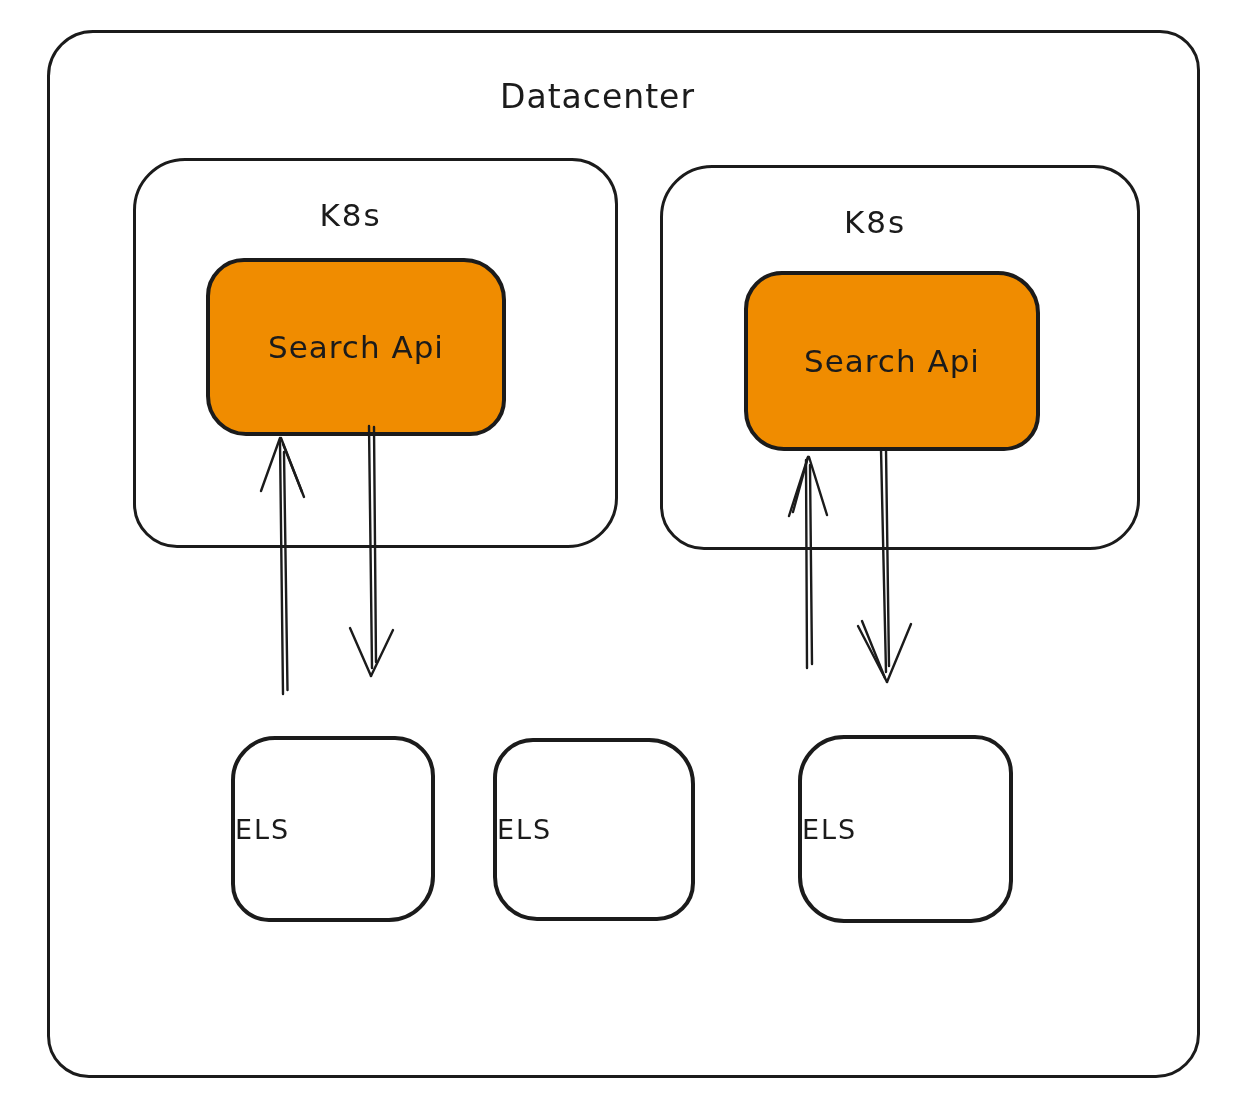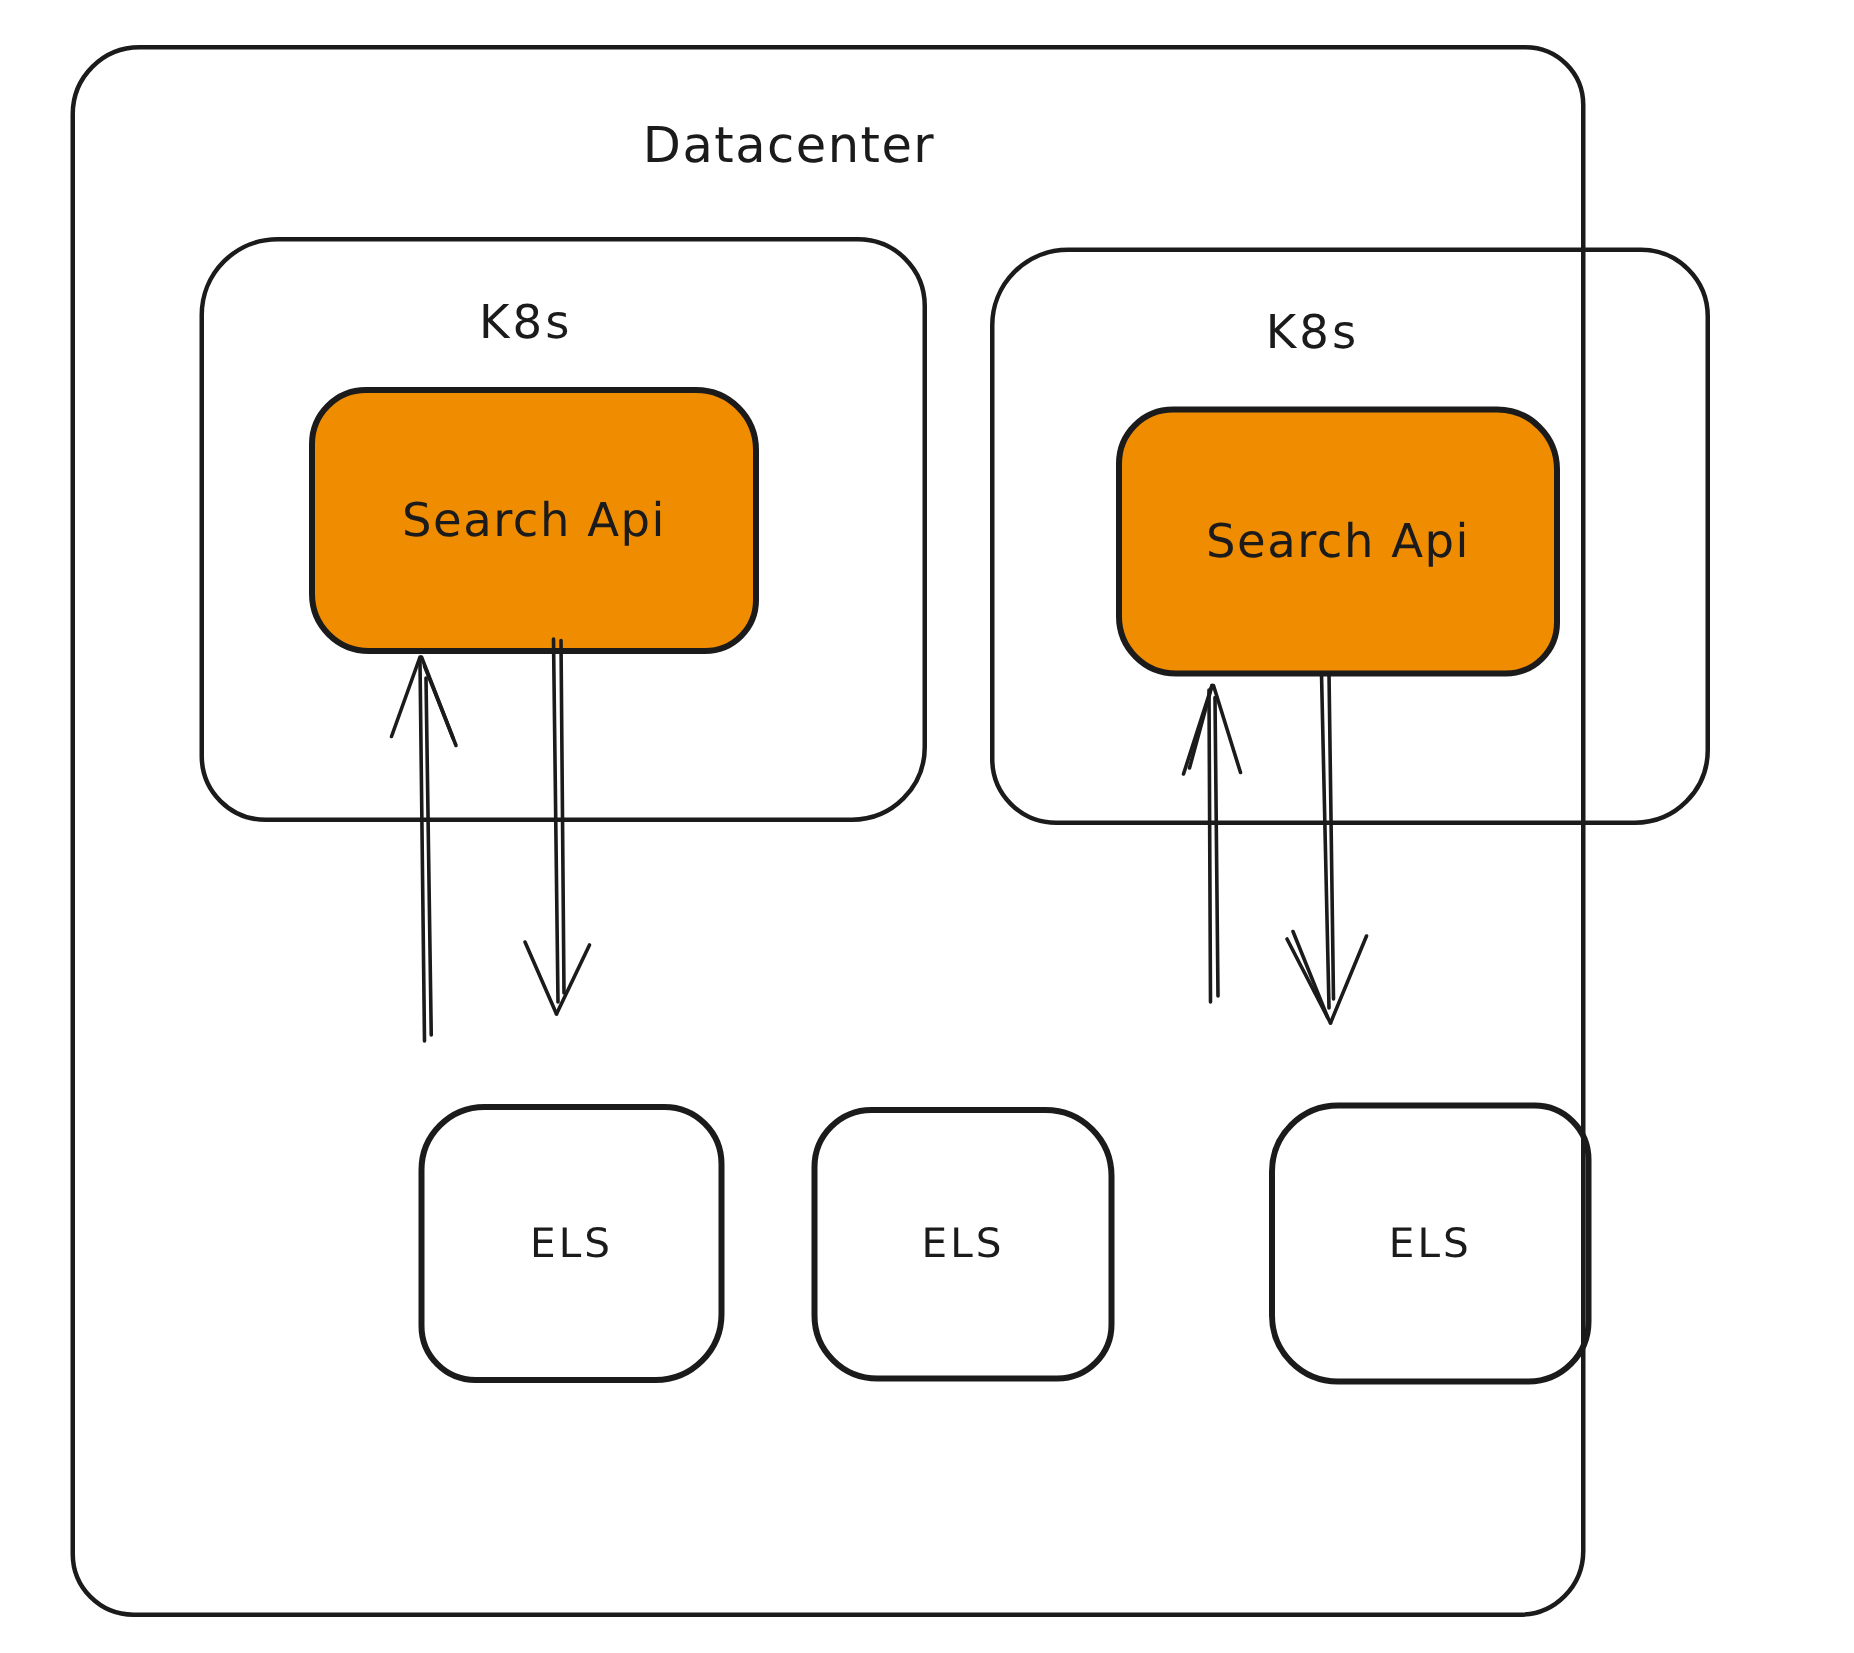--- a/index.html
+++ b/index.html
@@ -16,21 +16,21 @@
     width: 1236px;
     height: 1102px;
     background: var(--background);
     overflow: hidden;
   }
 
   
   .outer-box {
     position: absolute;
     left: 47px; top: 30px;
-    width: 1010px; height: 1048px;
+    width: 1153px; height: 1048px;
     border: 3.5px solid var(--stroke);
     border-radius: 46px 40px 44px 42px;
   }
 
   .diagram-title {
     position: absolute;
     top: 44px; left: 0; right: 52px;
     text-align: center;
     font-size: 33px;
     letter-spacing: 1px;
@@ -82,22 +82,21 @@
     letter-spacing: 1px;
     white-space: nowrap;
   }
 
   
   .els-box {
     position: absolute;
     border: 4px solid var(--stroke);
     display: flex;
     align-items: center;
-    justify-content: center;
-    margin-left: 48px;
+    justify-content: flex-start;
   }
   .els-1 { left: 181px; top: 703px; width: 204px; height: 186px; border-radius: 44px 40px 46px 38px; }
   .els-2 { left: 443px; top: 705px; width: 202px; height: 183px; border-radius: 40px 46px 38px 44px; }
   .els-3 { left: 748px; top: 702px; width: 215px; height: 188px; border-radius: 46px 38px 42px 46px; }
 
   .els-label {
     font-size: 27px;
     letter-spacing: 2px;
   }
 

